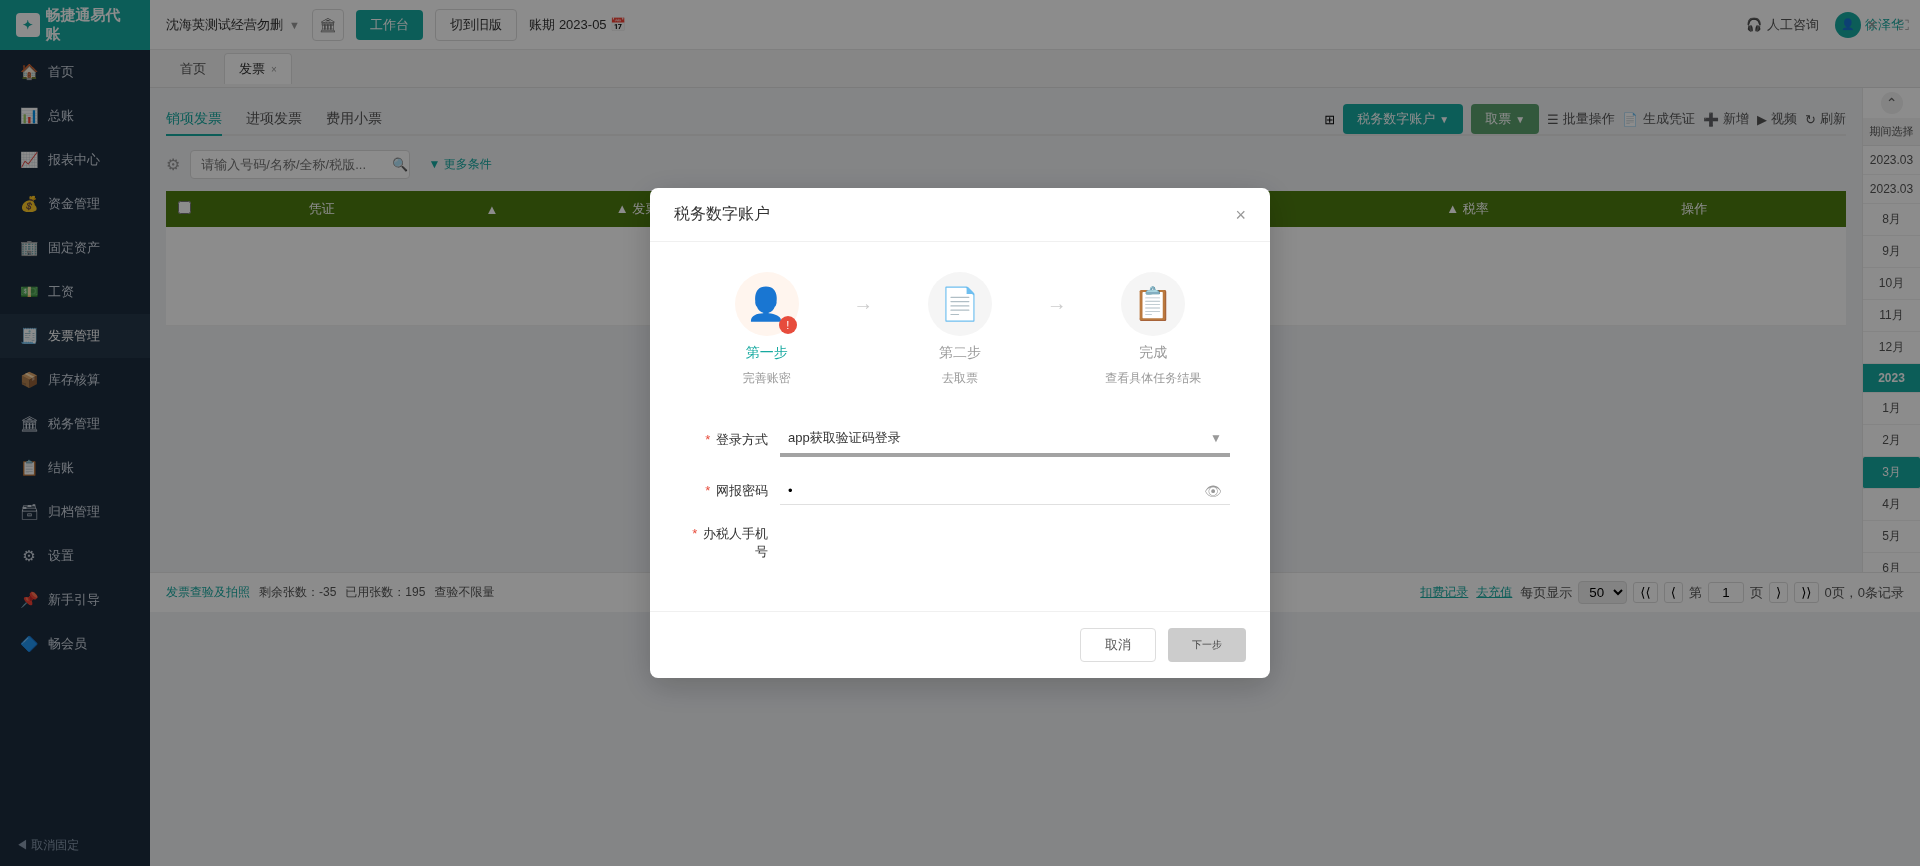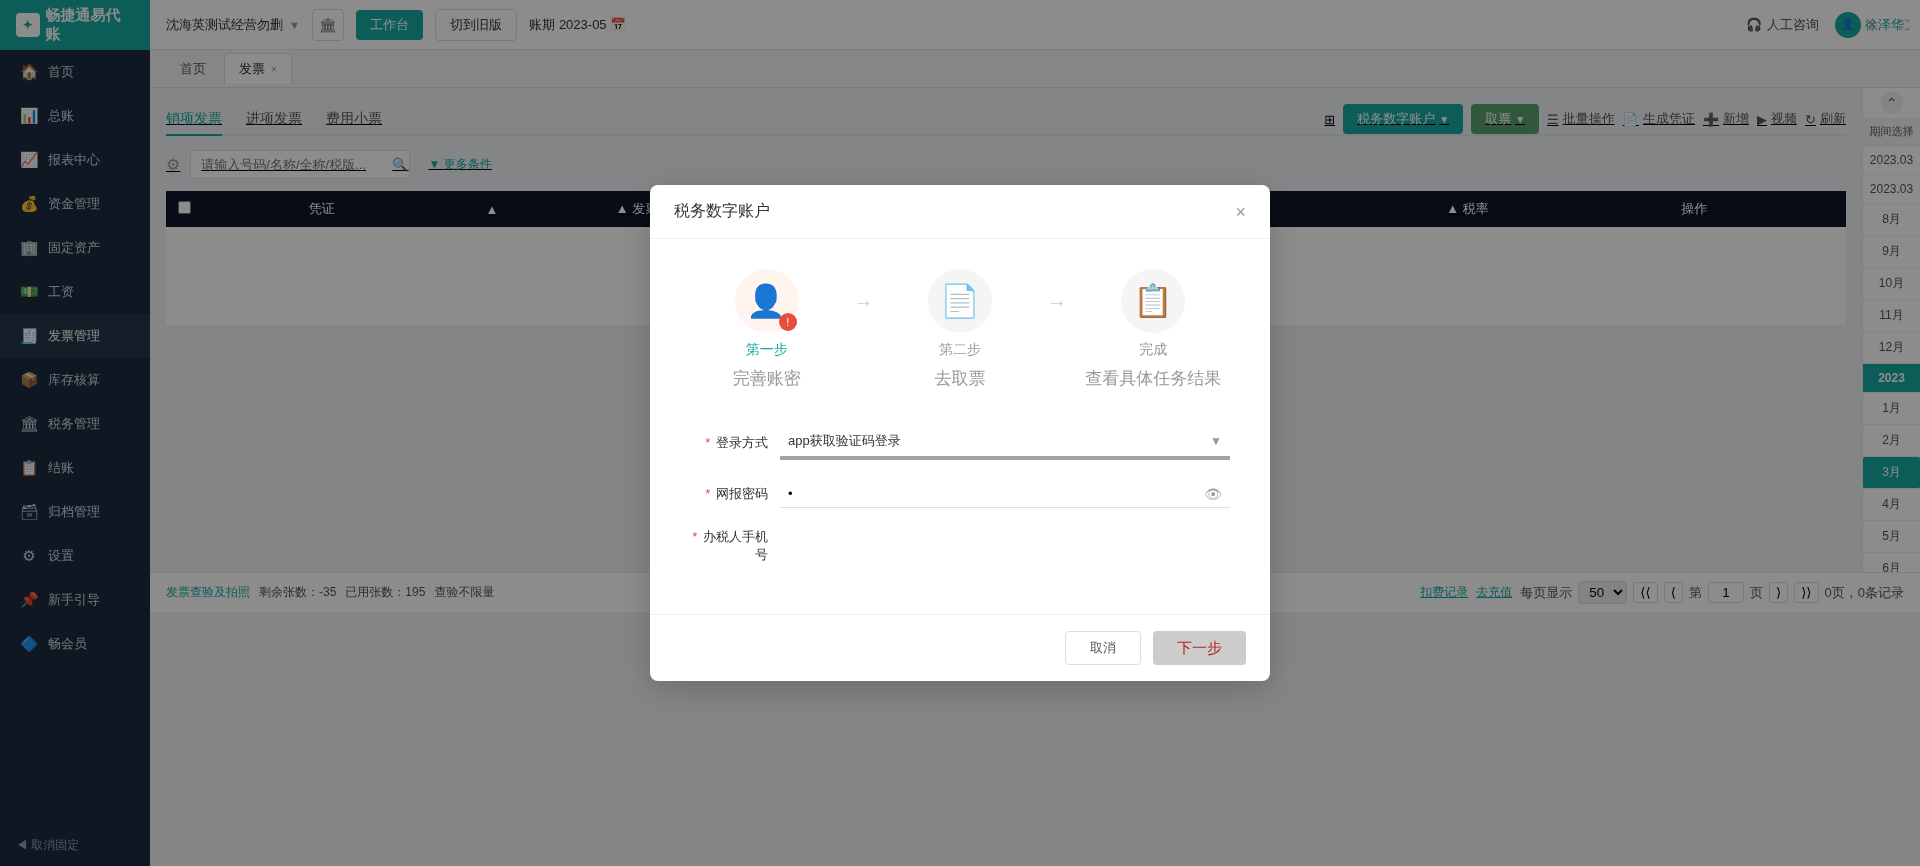--- a/index.html
+++ b/index.html
@@ -139,21 +139,20 @@
     .content {
       flex: 1;
       display: flex;
       overflow: hidden;
     }
     .page-content {
       flex: 1;
       padding: 16px;
       overflow: auto;
       position: relative;
-      text-decoration: underline;
     }
 
     
     .sub-tabs {
       display: flex;
       gap: 24px;
       margin-bottom: 14px;
       border-bottom: 2px solid #e8e8e8;
     }
     .sub-tab {
@@ -185,21 +184,21 @@
       color: #17a9a0; font-size: 12px; cursor: pointer;
       display: flex; align-items: center; gap: 4px;
     }
     .btn-green { background: #17a9a0; color: #fff; border: none; border-radius: 4px; padding: 6px 14px; cursor: pointer; font-size: 13px; display: flex; align-items: center; gap: 4px; }
     .btn-dropdown { background: #5ba06e; color: #fff; border: none; border-radius: 4px; padding: 6px 14px; cursor: pointer; font-size: 13px; display: flex; align-items: center; gap: 4px; }
     .toolbar-action { color: #555; font-size: 13px; cursor: pointer; display: flex; align-items: center; gap: 4px; }
 
     
     .table-wrap { overflow: auto; }
     table { width: 100%; border-collapse: collapse; font-size: 13px; }
-    thead tr { background: #0f172a; color: #fff; padding-left: 12px; }
+    thead tr { background: #4d7c0f; color: #fff; padding-left: 12px; }
     thead th { padding: 9px 12px; text-align: left; font-weight: normal; white-space: nowrap; }
     tbody tr { background: #fff; border-bottom: 1px solid #f0f0f0; }
     td { padding: 8px 12px; color: #333; white-space: nowrap; }
 
     
     .bottom-bar {
       background: #fff;
       height: 40px;
       border-top: 1px solid #e8e8e8;
       display: flex;
@@ -301,21 +300,21 @@
       bottom: 2px; right: 2px;
       width: 18px; height: 18px;
       background: #e74c3c;
       border-radius: 50%;
       color: #fff;
       font-size: 11px;
       display: flex; align-items: center; justify-content: center;
     }
     .step-title { font-size: 14px; color: #17a9a0; font-weight: 500; }
     .step-title.inactive { color: #999; }
-    .step-desc { font-size: 17px; color: #999; }
+    .step-desc { font-size: 12px; color: #999; }
     .step-arrow {
       display: flex; align-items: center;
       padding-top: 20px;
       color: #ccc; font-size: 20px;
       flex: 0;
       padding-left: 10px; padding-right: 10px;
     }
 
     
     .form-row {
@@ -375,22 +374,22 @@
       padding: 16px 24px;
       border-top: 1px solid #f0f0f0;
     }
     .btn-cancel {
       border: 1px solid #ddd; background: #fff;
       color: #555; border-radius: 4px;
       padding: 7px 24px; cursor: pointer; font-size: 13px;
     }
     .btn-next {
       border: none; background: #ccc;
-      color: #b91c1c; border-radius: 4px;
-      padding: 7px 24px; cursor: pointer; font-size: 15px;
+      color: #404040; border-radius: 4px;
+      padding: 7px 24px; cursor: pointer; font-size: 10px;
     }
   </style>
 </head>
 <body>
 
 <div class="sidebar">
   <div class="sidebar-logo">
     <div class="sidebar-logo-icon">✦</div>
     <span>畅捷通易代账</span>
   </div>

